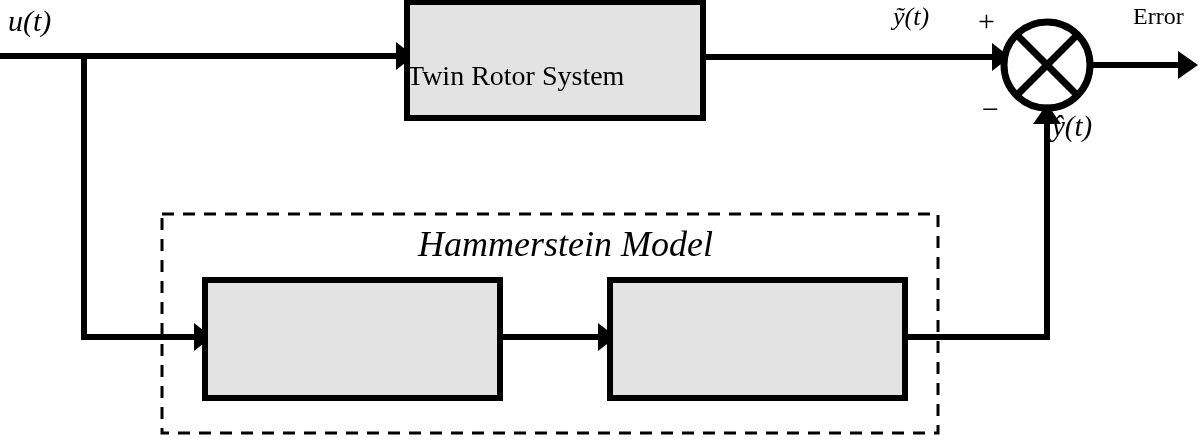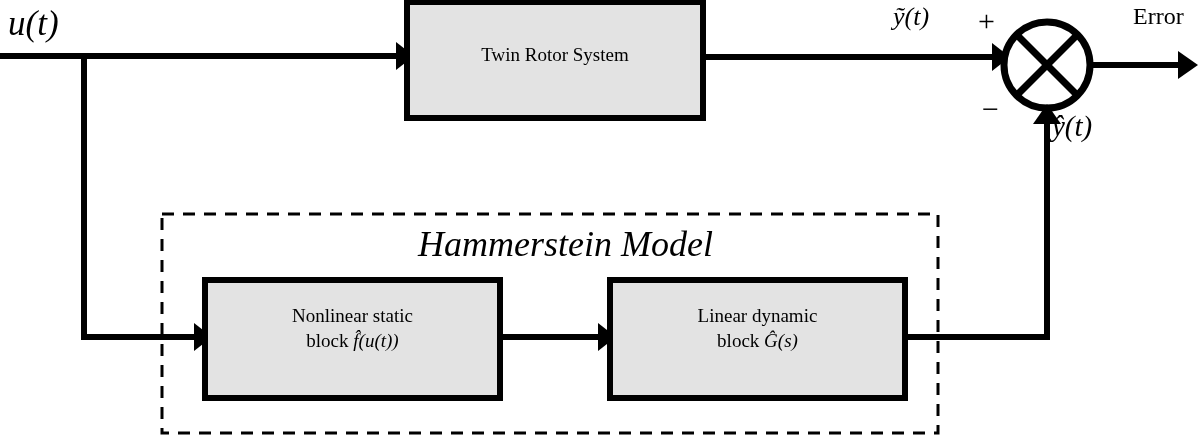--- a/index.html
+++ b/index.html
@@ -62,34 +62,34 @@
   .lbl {
     position: absolute;
     white-space: nowrap;
     color: #000000;
     font-family: "Liberation Serif", "DejaVu Serif", serif;
     line-height: 1.12;
   }
   .lbl-italic { font-style: italic; }
   .blk-label {
     position: absolute;
-    text-align: center;
     color: #000000;
     font-family: "Liberation Serif", "DejaVu Serif", serif;
-    font-size: 19px;
+    font-size: 28px;
     line-height: 1.32;
     white-space: nowrap;
+    margin-top: 16px;
   }
   .blk-label .mathit {
     font-style: italic;
   }
   #label-u {
     left: 8px;
     top: 4px;
-    font-size: 35px;
+    font-size: 30px;
   }
   #label-ytilde {
     left: 893px;
     top: 2px;
     font-size: 26px;
   }
   #label-plus {
     left: 978px;
     top: 4px;
     font-size: 30px;
@@ -182,23 +182,15 @@
   <div class="lbl lbl-italic" id="label-yhat">ŷ(t)</div>
 
   <div class="lbl" id="label-error">Error</div>
 
   <div class="lbl lbl-italic" id="label-hammerstein">Hammerstein Model</div>
 
   <div class="blk-label" id="label-twinrotor">
     <div>Twin Rotor System</div>
   </div>
 
-  <div class="blk-label" id="label-nonlinear">
-    <div>Nonlinear static</div>
-    <div><span>block </span><span class="mathit">f̂</span><span class="mathit">(u(t))</span></div>
-  </div>
 
-  <div class="blk-label" id="label-lineardyn">
-    <div>Linear dynamic</div>
-    <div><span>block </span><span class="mathit">Ĝ</span><span class="mathit">(s)</span></div>
-  </div>
 
 </div>
 
 </body></html>

